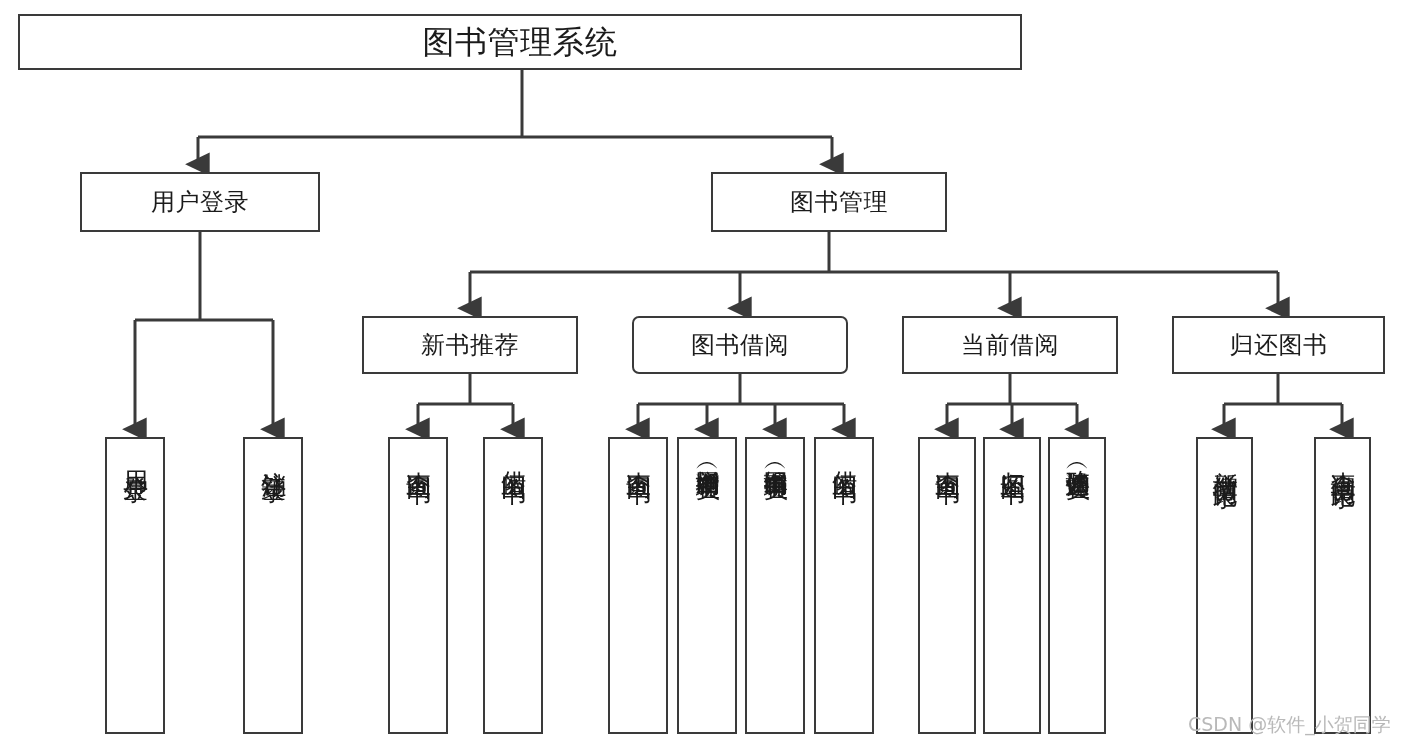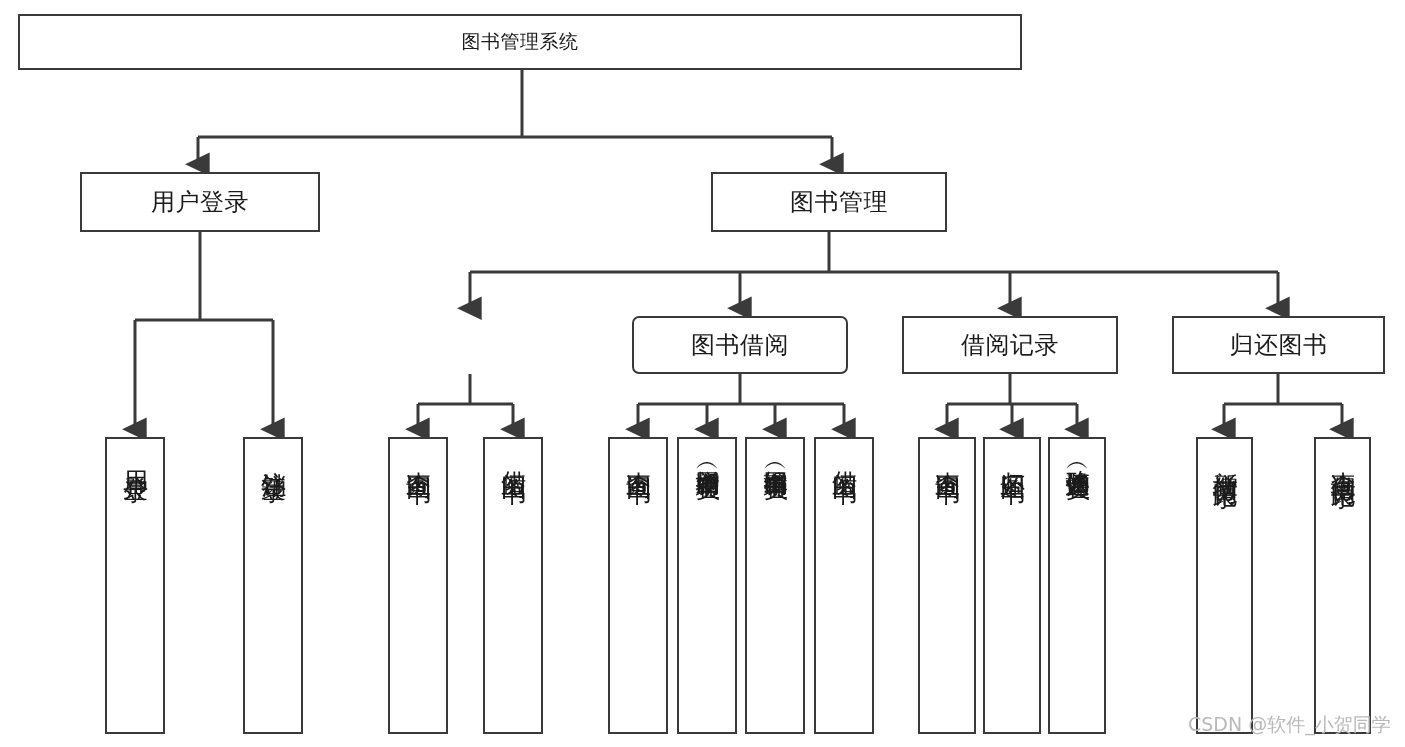--- a/index.html
+++ b/index.html
@@ -41,21 +41,21 @@
     display: block;
     text-align: center;
     line-height: 1.25;
     white-space: nowrap;
   }
   
   .node.horiz .node-label {
     font-size: 24px;
     letter-spacing: 0.5px;
   }
-  .node.root .node-label { font-size: 19px; text-align: right; }
+  .node.root .node-label { font-size: 32px; text-align: right; }
   
   .node.leaf {
     align-items: flex-start;
     padding-top: 12px;
   }
   .node.leaf .node-label {
     writing-mode: vertical-rl;
     text-orientation: upright;
     font-size: 25px;
     line-height: 1.06;
@@ -137,25 +137,28 @@
     <span class="node-label">图书管理系统</span>
   </div>
 
   <div class="node horiz" style="left:80px; top:172px; width:240px; height:60px;">
     <span class="node-label">用户登录</span>
   </div>
   <div class="node horiz" style="left:711px; top:172px; width:236px; height:60px;padding-left:20px;">
     <span class="node-label">图书管理</span>
   </div>
 
+  <div class="node horiz" style="left:362px; top:316px; width:216px; height:58px;">
+    <span class="node-label">新书推荐</span>
+  </div>
   <div class="node horiz" style="left:632px; top:316px; width:216px; height:58px;border-radius:7px;">
     <span class="node-label">图书借阅</span>
   </div>
   <div class="node horiz" style="left:902px; top:316px; width:216px; height:58px;">
-    <span class="node-label">借阅记录</span>
+    <span class="node-label">当前借阅</span>
   </div>
   <div class="node horiz" style="left:1172px; top:316px; width:213px; height:58px;">
     <span class="node-label">归还图书</span>
   </div>
 
   <div class="node leaf" style="left:105px; top:437px; width:60px; height:297px;">
     <span class="node-label">用户登录</span>
   </div>
   <div class="node leaf" style="left:243px; top:437px; width:60px; height:297px;">
     <span class="node-label">注销登录</span>

